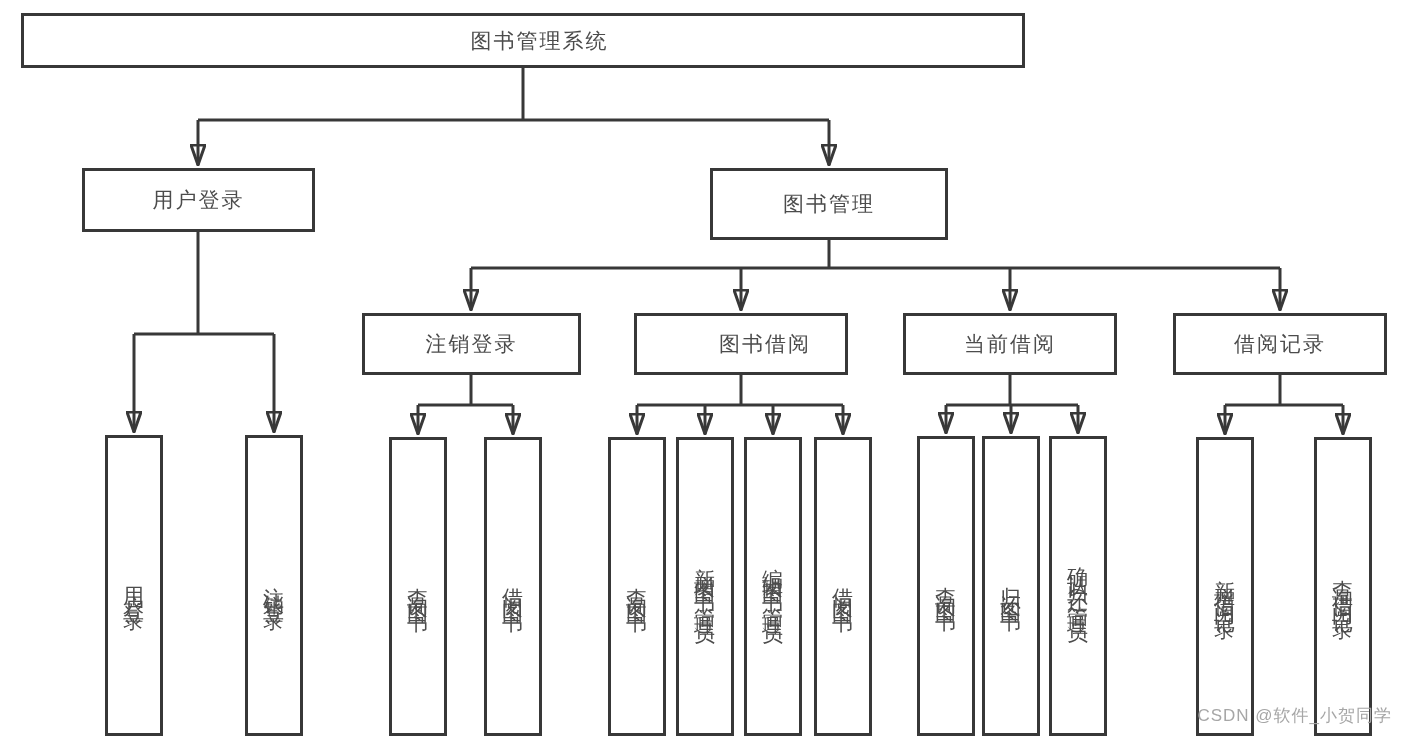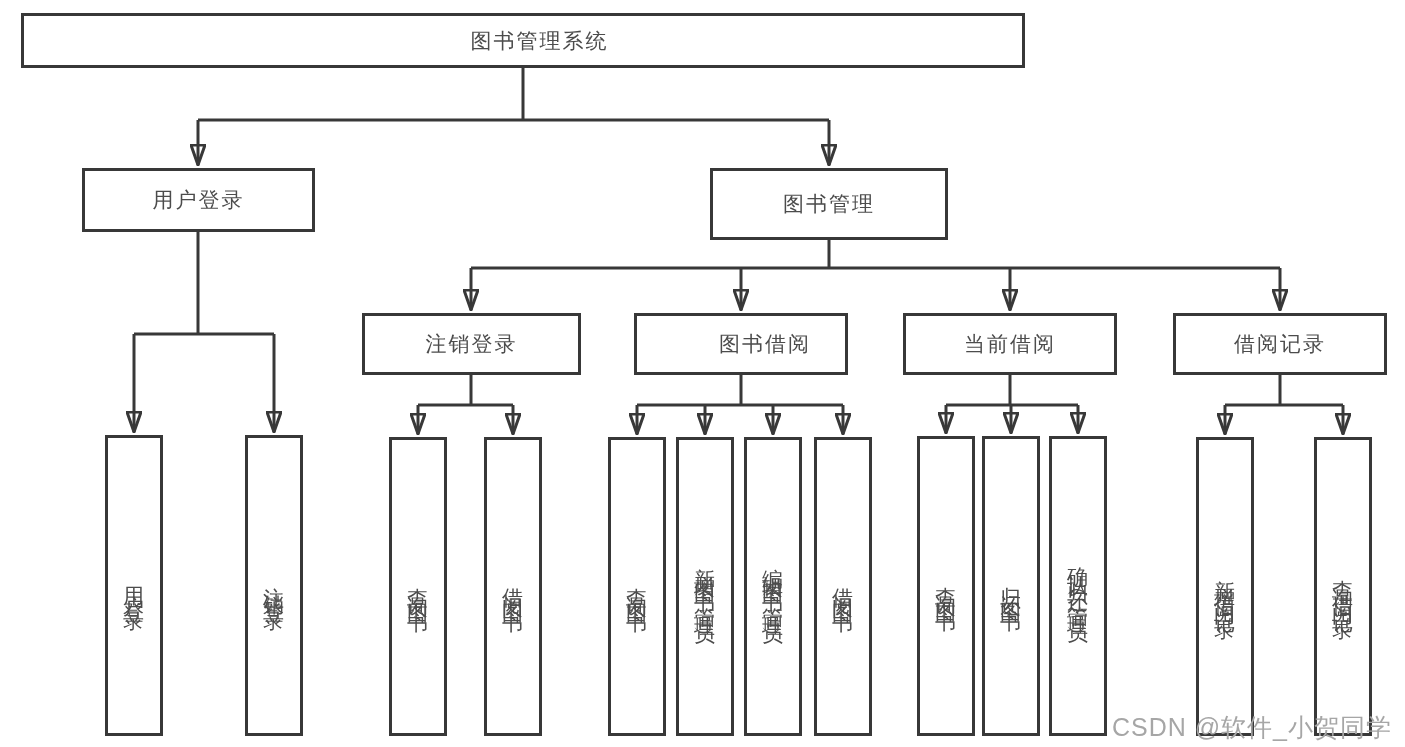--- a/index.html
+++ b/index.html
@@ -40,22 +40,22 @@
   .node.leaf {
     writing-mode: vertical-rl;
     text-orientation: mixed;
     letter-spacing: 8px;
     line-height: 1;
     padding: 4px 0;
   }
   .watermark {
     position: absolute;
     right: 13px;
-    bottom: 3px;
-    font-size: 25px;
+    bottom: 20px;
+    font-size: 17px;
     color: var(--watermark);
     letter-spacing: 1px;
     white-space: nowrap;
   }
 </style>
 </head>
 <body>
 
 <div class="canvas">
 

